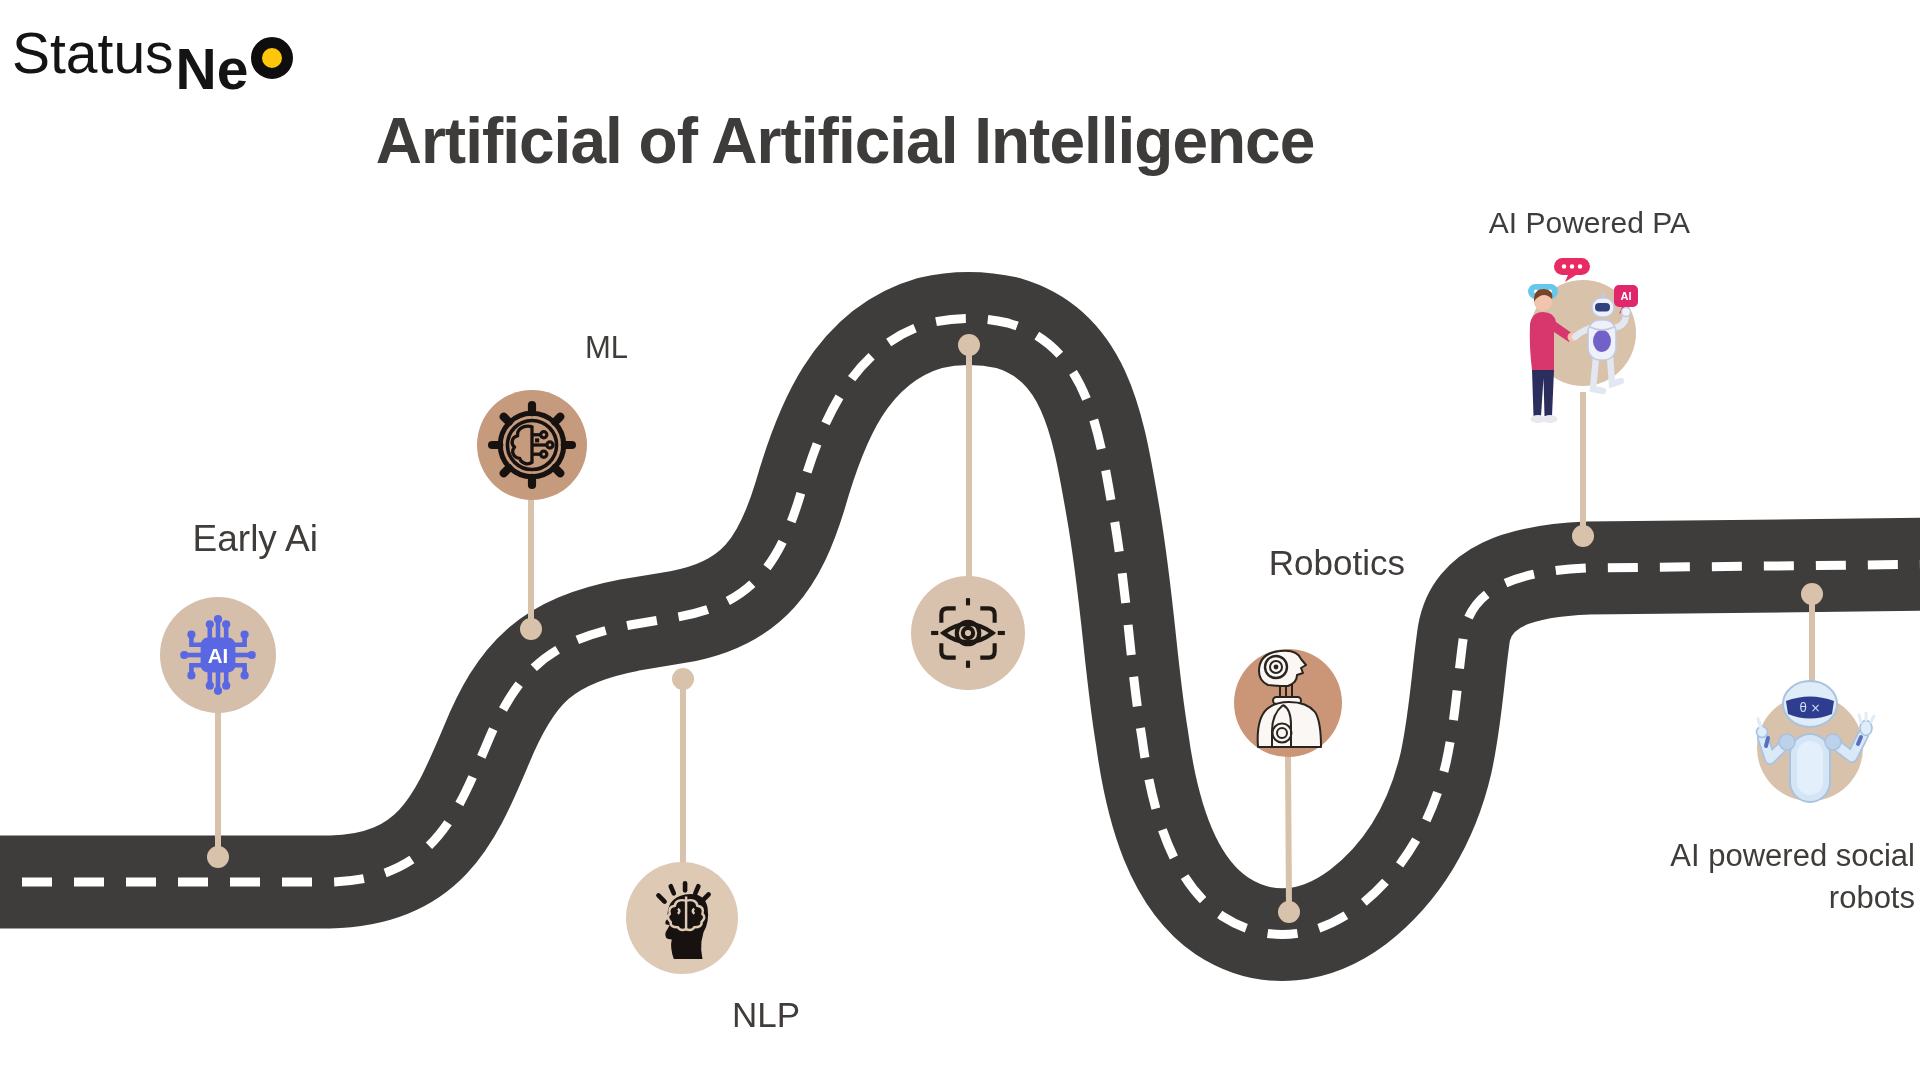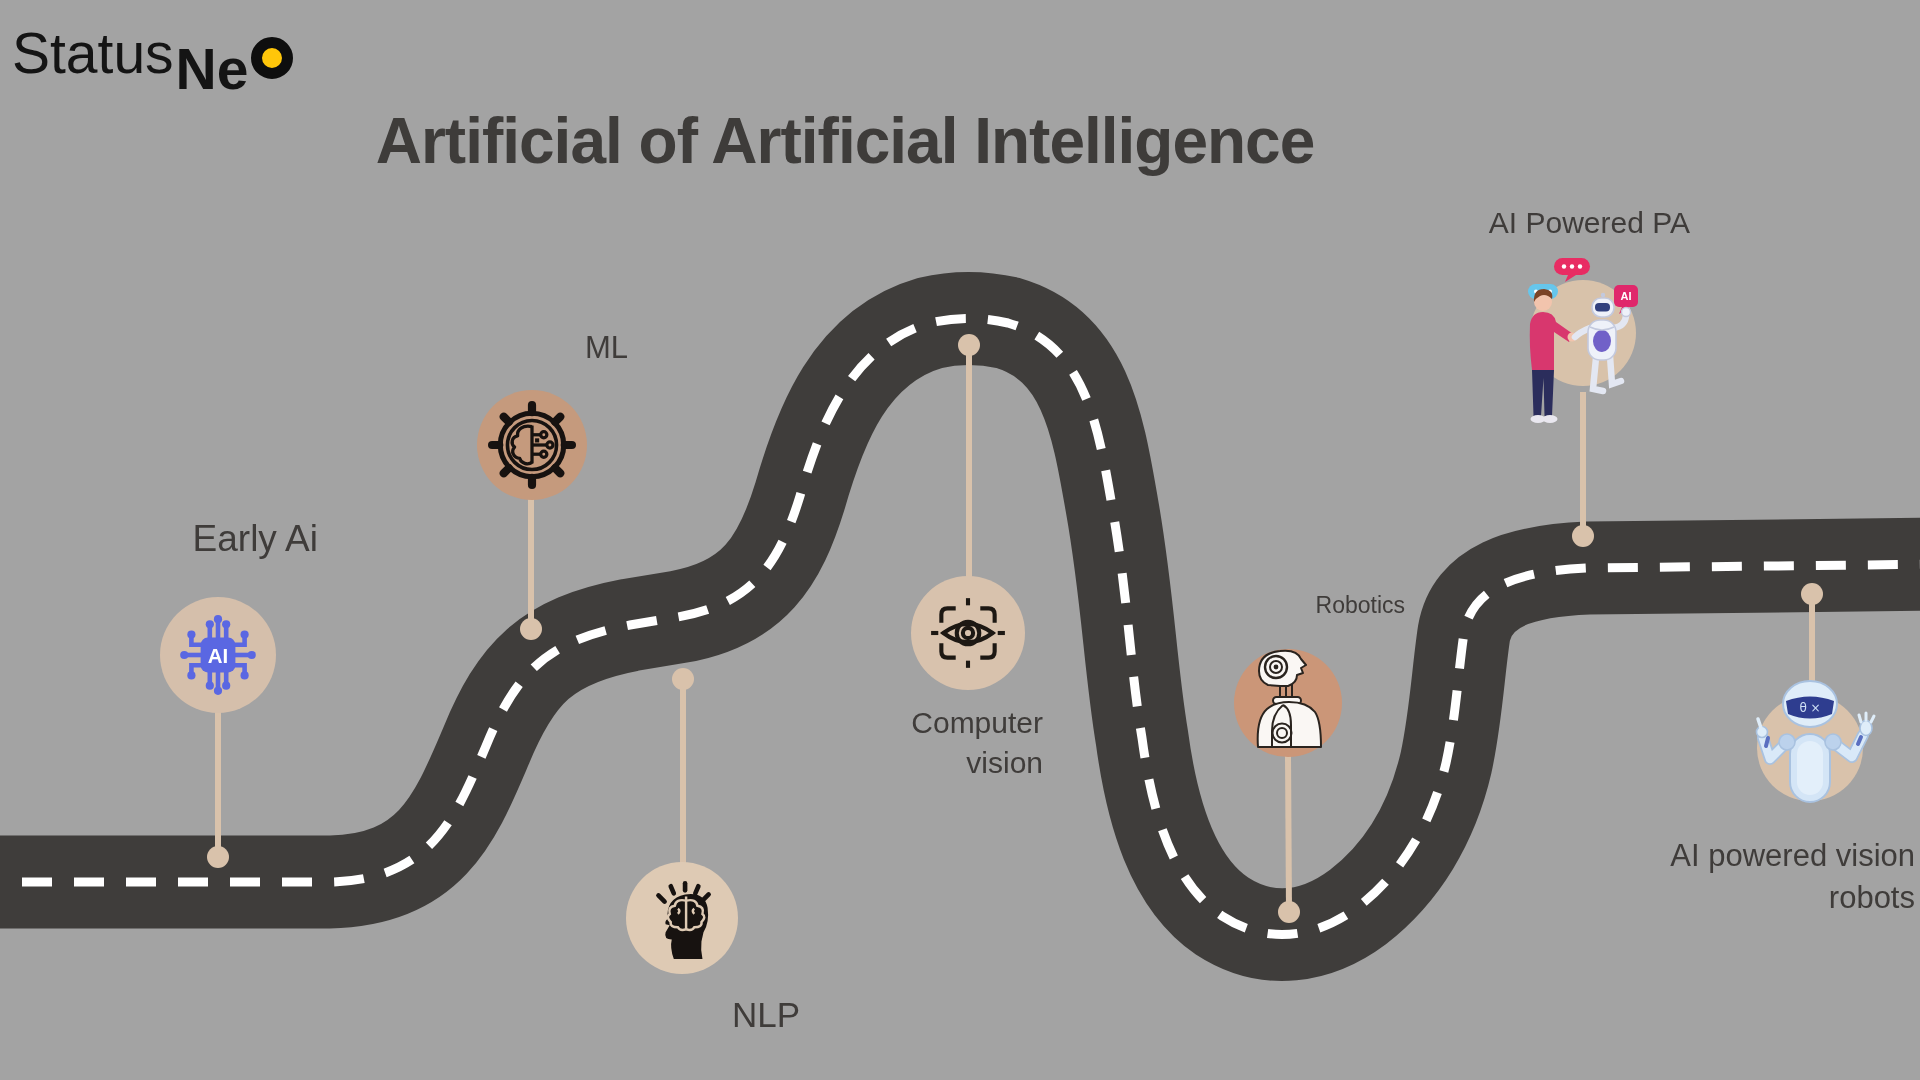--- a/index.html
+++ b/index.html
@@ -1,16 +1,16 @@
 <!DOCTYPE html>
 <html><head>
 <meta charset="utf-8">
 <style>
   html,body{margin:0;padding:0;background:#e8e4e0;}
-  .canvas{position:relative;width:1920px;height:1080px;background:#a3a3a3;overflow:hidden;
+  .canvas{position:relative;width:1920px;height:1080px;background:#ffffff;overflow:hidden;
           font-family:"Liberation Sans",sans-serif;}
   .road-svg{position:absolute;left:0;top:0;}
   
   .logo{position:absolute;left:12px;top:4px;display:flex;align-items:center;color:#141414;}
   .logo .lt{font-size:57px;font-weight:400;letter-spacing:0px;}
   .logo .lb{font-size:57px;font-weight:700;margin-left:2px;margin-top:32px;}
   .logo .ldot{display:inline-block;width:20px;height:20px;border:11px solid #0e0e0e;
               background:#ffc60a;border-radius:50%;margin-left:3px;margin-top:10px;}
   
   .title{position:absolute;top:104px;left:0;width:1690px;text-align:center;
@@ -164,23 +164,22 @@
         <path d="M40 6 V13"></path>
           <path d="M40 67 V74"></path>
           <path d="M4 40 H11"></path>
           <path d="M69 40 H76"></path>
         <path d="M16 40 Q40 22 64 40 Q40 58 16 40 Z"></path>
         <circle cx="40" cy="40" r="11"></circle>
         <circle cx="40" cy="40" r="5"></circle>
       </g>
     </svg>
   </div>
-  <div class="mlabel" style="left:873px;top:703px;width:170px;font-size:30px;line-height:40px;">Computer vision</div>
-
-  <div class="mlabel" style="left:1185px;top:592px;width:220px;font-size:23px;">Robotics</div>
+
+  <div class="mlabel" style="left:1185px;top:543px;width:220px;font-size:35px;">Robotics</div>
   <div class="mcircle" style="left:1234px;top:649px;width:108px;height:108px;background:#cb9678;">
     <svg width="84" height="104" viewBox="0 0 84 104" style="margin-top:-12px">
       <g fill="#faf7f4" stroke="#2a241f" stroke-width="2" stroke-linejoin="round">
         <path d="M22 40 Q13 36 13 26 Q13 8 34 6 Q51 4 55 14 L60 20 L55 23 L57 28 L51 30 Q51 38 42 41 L34 41 Z"></path>
         <circle cx="30" cy="22" r="11" fill="none" stroke-width="2.4"></circle>
         <circle cx="30" cy="22" r="6" fill="none"></circle>
         <circle cx="30" cy="22" r="2.4" fill="#2a241f" stroke="none"></circle>
         <path d="M34 41 L34 53" fill="none"></path>
           <path d="M40 41 L40 53" fill="none"></path>
           <path d="M46 39 L46 53" fill="none"></path>
@@ -257,15 +256,15 @@
       <rect x="60" y="76" width="40" height="68" rx="20" fill="#d4e5f6" stroke="#a9c2e0" stroke-width="2"></rect>
       <rect x="67" y="83" width="26" height="54" rx="13" fill="#e8f2fb" opacity="0.75"></rect>
       <circle cx="57" cy="84" r="8" fill="#bcd2ec" stroke="#a9c2e0" stroke-width="1.6"></circle>
       <circle cx="103" cy="84" r="8" fill="#bcd2ec" stroke="#a9c2e0" stroke-width="1.6"></circle>
 
       <ellipse cx="80" cy="46" rx="27" ry="23" fill="#dfedf9" stroke="#a9c2e0" stroke-width="2"></ellipse>
       <path d="M56 43 Q80 34 104 43 L102 56 Q80 65 58 56 Z" fill="#2e3d8f"></path>
       <text x="80" y="54" font-size="12" fill="#cfe0f5" text-anchor="middle" font-family="DejaVu Sans, sans-serif">θ ×</text>
     </g>
   </svg>
-  <div class="mlabel" style="left:1625px;top:835px;width:290px;font-size:31px;line-height:42px;">AI powered vision robots</div>
+  <div class="mlabel" style="left:1625px;top:835px;width:290px;font-size:31px;line-height:42px;">AI powered social robots</div>
 
 </div>
 
 </body></html>

